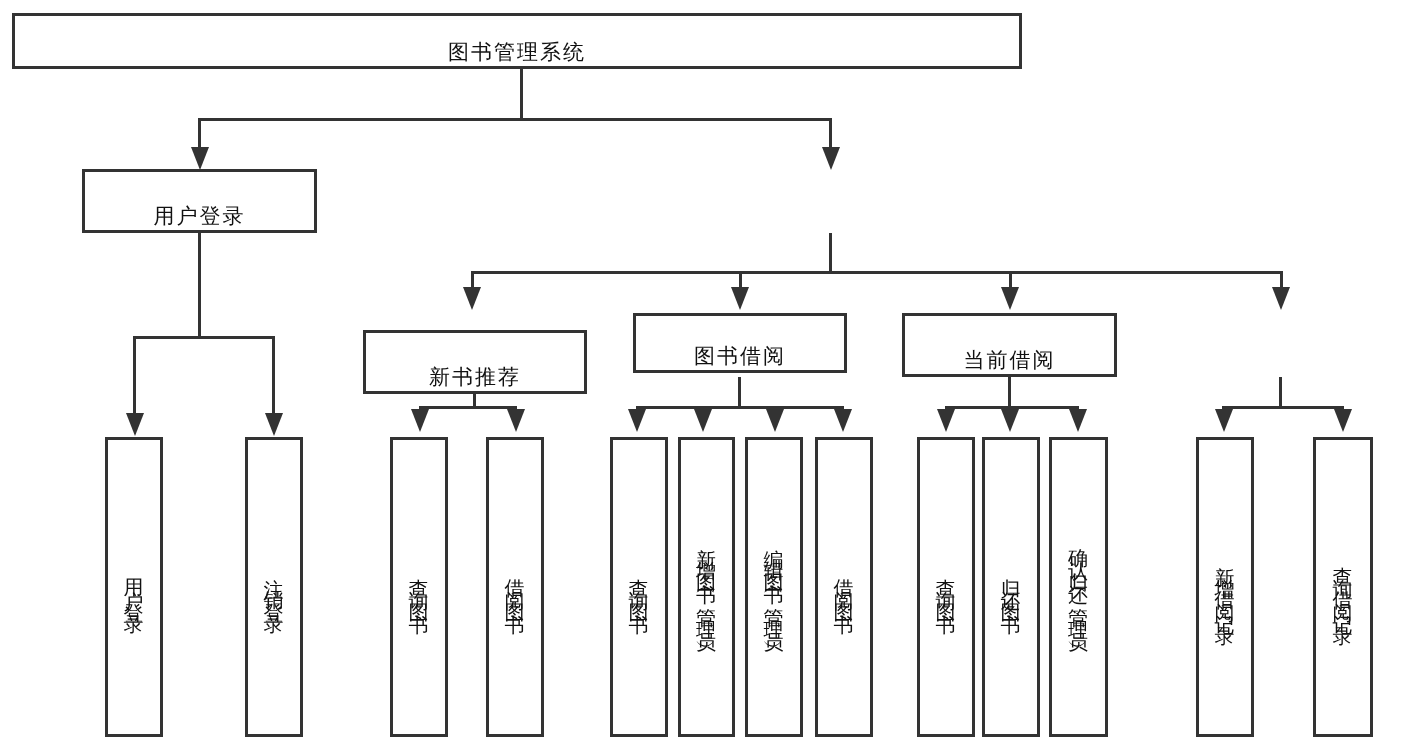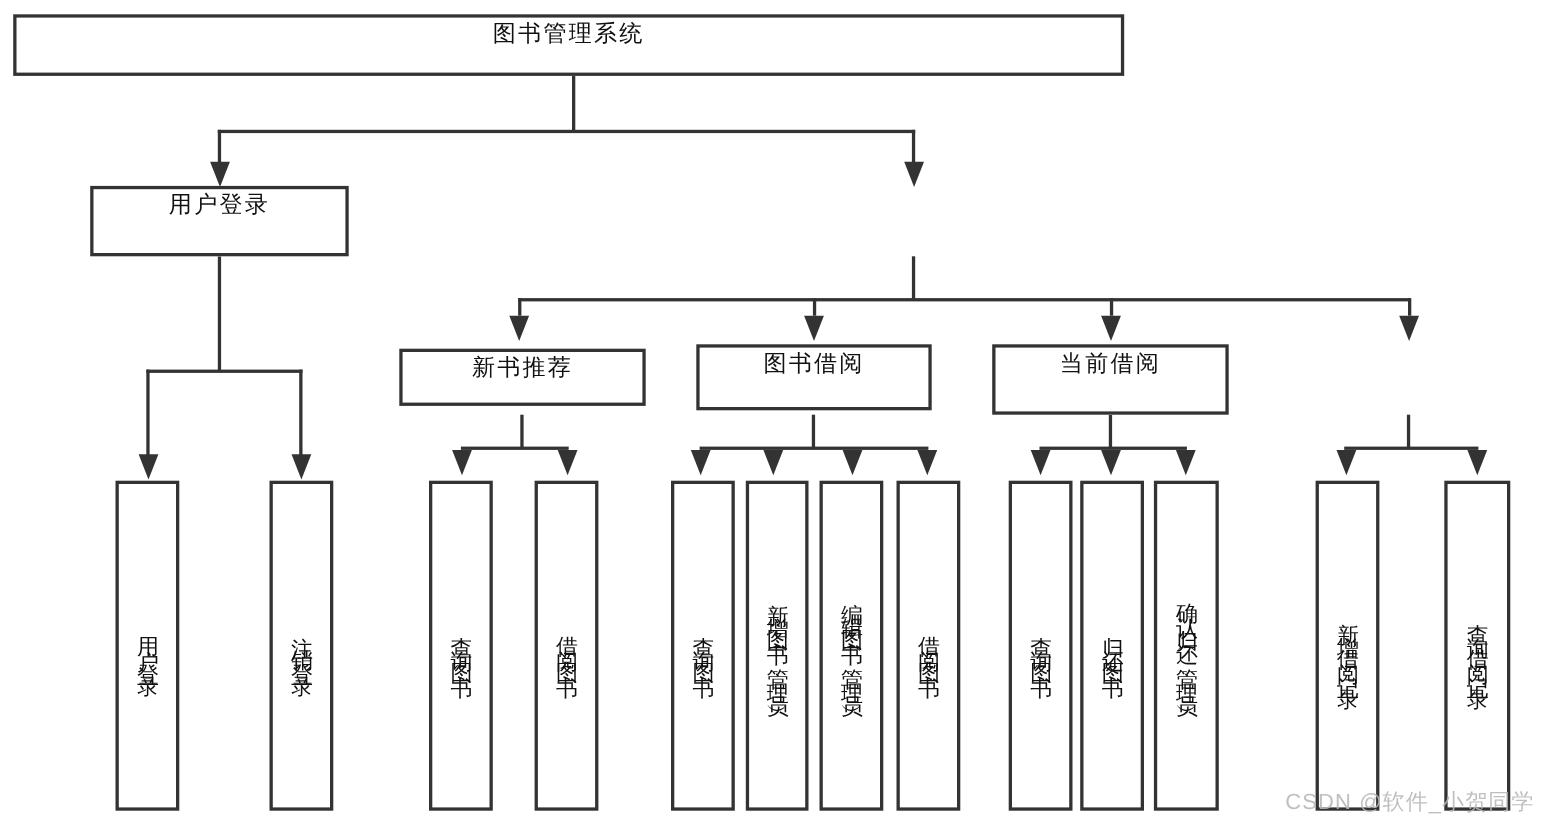--- a/index.html
+++ b/index.html
@@ -5,21 +5,21 @@
   html,body{margin:0;padding:0;background:#ffffff;}
   body{font-family:"Liberation Sans","DejaVu Sans",sans-serif;}
   .canvas{
     position:relative;width:1405px;height:747px;background:#ffffff;overflow:hidden;
     color:#111111;
   }
   
   .hnode{
     position:absolute;box-sizing:border-box;background:#ffffff;
     border:3px solid #333333;
-    display:flex;align-items:flex-start;justify-content:center;
+    display:flex;align-items:flex-end;justify-content:center;
     font-size:21px;letter-spacing:2px;color:#111111;
     z-index:2;
   }
   
   .vnode{
     position:absolute;box-sizing:border-box;background:#ffffff;
     border:3px solid #333333;
     display:flex;align-items:center;justify-content:center;
     z-index:2;padding:8px 0;
   }
@@ -73,21 +73,21 @@
   <div class="hl" style="left:471px;top:271px;width:811px;"></div>
   <div class="vl" style="left:471px;top:271px;height:16px;"></div>
   <div class="arr" style="left:463px;top:287px;"></div>
   <div class="vl" style="left:739px;top:271px;height:16px;"></div>
   <div class="arr" style="left:731px;top:287px;"></div>
   <div class="vl" style="left:1009px;top:271px;height:16px;"></div>
   <div class="arr" style="left:1001px;top:287px;"></div>
   <div class="vl" style="left:1280px;top:271px;height:16px;"></div>
   <div class="arr" style="left:1272px;top:287px;"></div>
 
-  <div class="hnode" style="left:363px;top:317px;width:224px;height:52px;">
+  <div class="hnode" style="left:363px;top:330px;width:224px;height:64px;">
     <span>新书推荐</span>
   </div>
   <div class="hnode" style="left:633px;top:313px;width:214px;height:60px;">
     <span>图书借阅</span>
   </div>
   <div class="hnode" style="left:902px;top:313px;width:215px;height:64px;">
     <span>当前借阅</span>
   </div>
 
   <div class="vl" style="left:473px;top:377px;height:31px;"></div>
@@ -149,15 +149,14 @@
     <span class="vtext">确认归还（管理员）</span>
   </div>
 
   <div class="vnode" style="left:1196px;top:437px;width:58px;height:300px;">
     <span class="vtext">新增借阅记录</span>
   </div>
   <div class="vnode" style="left:1313px;top:437px;width:60px;height:300px;">
     <span class="vtext">查询借阅记录</span>
   </div>
 
-  <div class="watermark">CSDN @软件_小贺同学</div>
 
 </div>
 
 </body></html>

